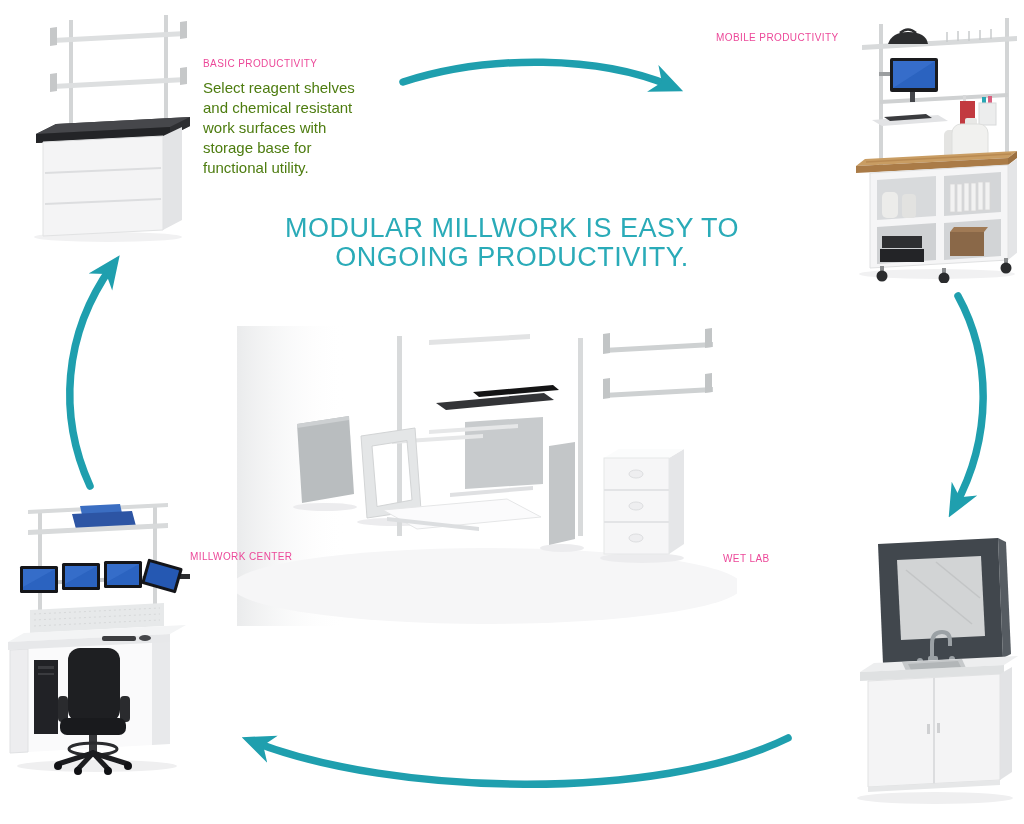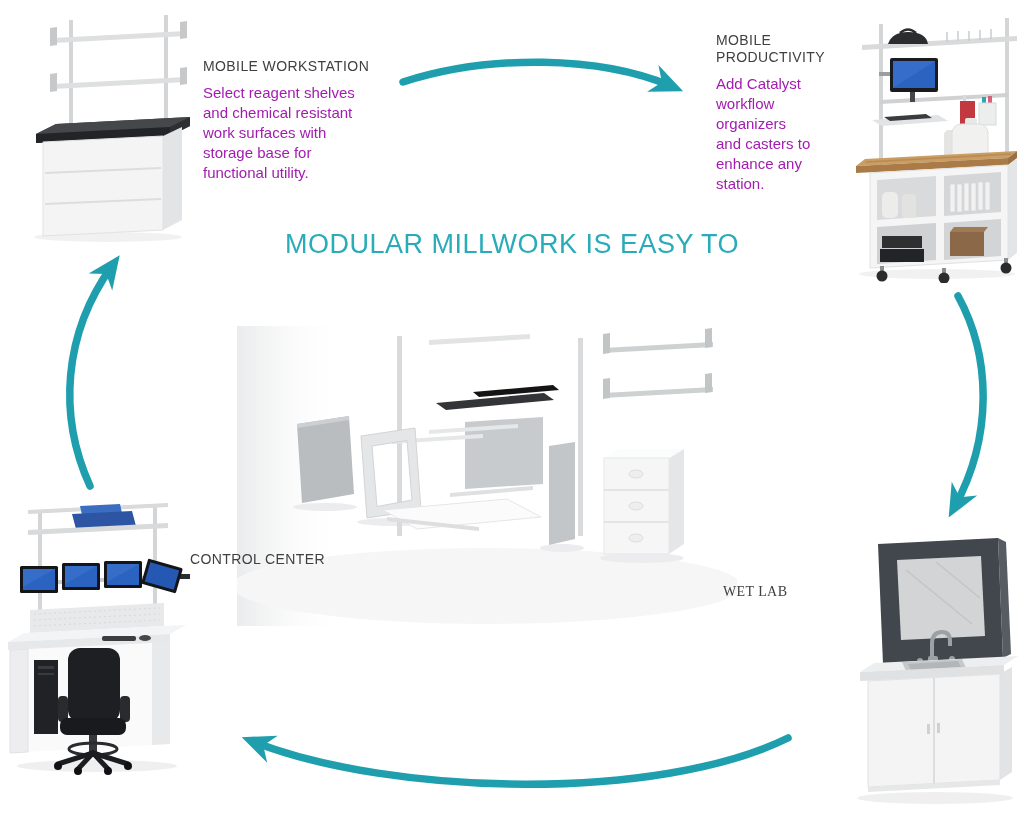--- a/index.html
+++ b/index.html
@@ -3,31 +3,31 @@
 <meta charset="utf-8">
 <style>
   html,body{margin:0;padding:0;background:#ffffff;}
   .stage{
     position:relative;width:1024px;height:824px;background:#ffffff;
     font-family:"Liberation Sans","DejaVu Sans",sans-serif;overflow:hidden;
   }
   .abs{position:absolute;}
   .copy{position:absolute;}
   .title{
-    margin:0 0 8px 0;font-size:14px;font-weight:400;letter-spacing:.4px;
-    color:#404040;line-height:1.22;
+    margin:0 0 8px 0;font-size:10px;font-weight:400;letter-spacing:.4px;
+    color:#ec4899;line-height:1.22;
   }
   .desc{
-    margin:0;font-size:15px;font-weight:400;color:#a21caf;line-height:1.33;
+    margin:0;font-size:15px;font-weight:400;color:#4d7c0f;line-height:1.33;
   }
   .headline{
     position:absolute;left:252px;top:214px;width:520px;text-align:center;
     color:#2aabb8;font-size:27px;font-weight:400;letter-spacing:.5px;line-height:1.08;
   }
-  .headline div{white-space:nowrap;margin-top:16px;}
+  .headline div{white-space:nowrap;}
   .arrow-svg{position:absolute;overflow:visible;}
   .art svg{display:block;width:100%;height:100%;}
   
   .copy-basic .desc{max-width:166px;}
   .copy-mobile .title{max-width:130px;}
   .copy-mobile .desc{max-width:97px;}
   .copy-control .desc{max-width:134px;}
   .copy-wetlab .desc{max-width:118px;}
 </style>
 </head>
@@ -50,36 +50,35 @@
       <polygon points="20,126 154,119 174,109 40,116" fill="#46474b"></polygon>
       <polygon points="20,126 154,119 154,128 20,135" fill="#232427"></polygon>
       <polygon points="154,119 174,109 174,118 154,128" fill="#2e2f32"></polygon>
       <polygon points="147,128 166,119 166,212 147,222" fill="#e3e4e6"></polygon>
       <polygon points="27,134 147,128 147,222 27,228" fill="#f4f4f5" stroke="#e1e2e3" stroke-width="1"></polygon>
       <line x1="29" y1="165" x2="145" y2="160" stroke="#dcdddf" stroke-width="2"></line>
       <line x1="29" y1="196" x2="145" y2="191" stroke="#dcdddf" stroke-width="2"></line>
     </svg>
   </div>
   <div class="copy copy-basic" style="left:203px;top:58px;width:176px;">
-    <h3 class="title">MOBILE WORKSTATION</h3>
+    <h3 class="title">BASIC PRODUCTIVITY</h3>
     <p class="desc">Select reagent shelves and chemical resistant work surfaces with storage base for functional utility.</p>
   </div>
 
   <svg class="arrow-svg" style="left:395px;top:28px;" width="300" height="75" viewBox="0 0 300 75">
     <defs>
       <marker id="ah1" viewBox="0 0 10 10" refX="6" refY="5" markerWidth="4.4" markerHeight="4.4" orient="auto">
         <path d="M0,0.6 L10,5 L0,9.4 L3,5 Z" fill="#1f9fae"></path>
       </marker>
     </defs>
     <path d="M8,54 C95,26 205,28 276,58" fill="none" stroke="#1f9fae" stroke-width="7.5" stroke-linecap="round" marker-end="url(#ah1)"></path>
   </svg>
 
   <div class="copy copy-mobile" style="left:716px;top:32px;width:134px;">
     <h3 class="title">MOBILE PRODUCTIVITY</h3>
-    <p class="desc">Add Catalyst workflow organizers and casters to enhance any station.</p>
   </div>
   <div class="abs art" style="left:822px;top:8px;width:195px;height:275px;">
     <svg viewBox="0 0 195 275">
       <ellipse cx="115" cy="266" rx="78" ry="5" fill="#f1f1f2"></ellipse>
       <rect x="57" y="16" width="4" height="142" fill="#d3d5d6"></rect>
       <rect x="183" y="10" width="4" height="140" fill="#d3d5d6"></rect>
       <polygon points="40,37 195,28 195,33 40,42" fill="#d8dadb"></polygon>
       <g stroke="#c9cbcc" stroke-width="1.5">
         <line x1="125" y1="24" x2="125" y2="34"></line>
           <line x1="136" y1="23" x2="136" y2="33"></line>
@@ -133,20 +132,21 @@
       <rect x="120" y="260" width="4" height="7" fill="#8b8d8f"></rect>
       <rect x="182" y="250" width="4" height="7" fill="#8b8d8f"></rect>
       <circle cx="60" cy="268" r="5.5" fill="#2a2b2d"></circle>
       <circle cx="122" cy="270" r="5.5" fill="#2a2b2d"></circle>
       <circle cx="184" cy="260" r="5.5" fill="#2a2b2d"></circle>
     </svg>
   </div>
 
   <h1 class="headline" style="margin:0;">
     <div>MODULAR MILLWORK IS EASY TO</div>
+    <div>ONGOING PRODUCTIVITY.</div>
   </h1>
 
   <div class="abs art" style="left:237px;top:296px;width:500px;height:330px;">
     <svg viewBox="0 0 500 330">
       <defs>
         <linearGradient id="gl" x1="0" y1="0" x2="1" y2="0">
           <stop offset="0" stop-color="#eaebec"></stop>
             <stop offset="1" stop-color="#ffffff" stop-opacity="0"></stop>
         </linearGradient>
       </defs>
@@ -260,24 +260,24 @@
         <line x1="91" y1="263" x2="106" y2="279"></line>
           <line x1="91" y1="263" x2="126" y2="274"></line>
       </g>
       <circle cx="56" cy="276" r="4" fill="#101114"></circle>
         <circle cx="76" cy="281" r="4" fill="#101114"></circle>
       <circle cx="106" cy="281" r="4" fill="#101114"></circle>
         <circle cx="126" cy="276" r="4" fill="#101114"></circle>
     </svg>
   </div>
   <div class="copy copy-control" style="left:190px;top:551px;width:140px;">
-    <h3 class="title">CONTROL CENTER</h3>
-  </div>
-
-  <div class="copy copy-wetlab" style="left:723px;top:583px;width:126px;font-family:Liberation Serif, serif;">
+    <h3 class="title">MILLWORK CENTER</h3>
+  </div>
+
+  <div class="copy copy-wetlab" style="left:723px;top:553px;width:126px;">
     <h3 class="title">WET LAB</h3>
   </div>
   <div class="abs art" style="left:840px;top:528px;width:184px;height:280px;">
     <svg viewBox="0 0 184 280">
       <ellipse cx="95" cy="270" rx="78" ry="6" fill="#efeff0"></ellipse>
       <polygon points="158,10 166,14 171,126 163,130" fill="#565c62"></polygon>
       <polygon points="38,16 158,10 163,130 43,136" fill="#41474d"></polygon>
       <polygon points="57,32 141,28 145,108 61,112" fill="#d2d4d5"></polygon>
       <line x1="66" y1="42" x2="132" y2="96" stroke="#c3c5c6" stroke-width="1.5"></line>
       <line x1="96" y1="34" x2="140" y2="70" stroke="#c3c5c6" stroke-width="1.5"></line>

